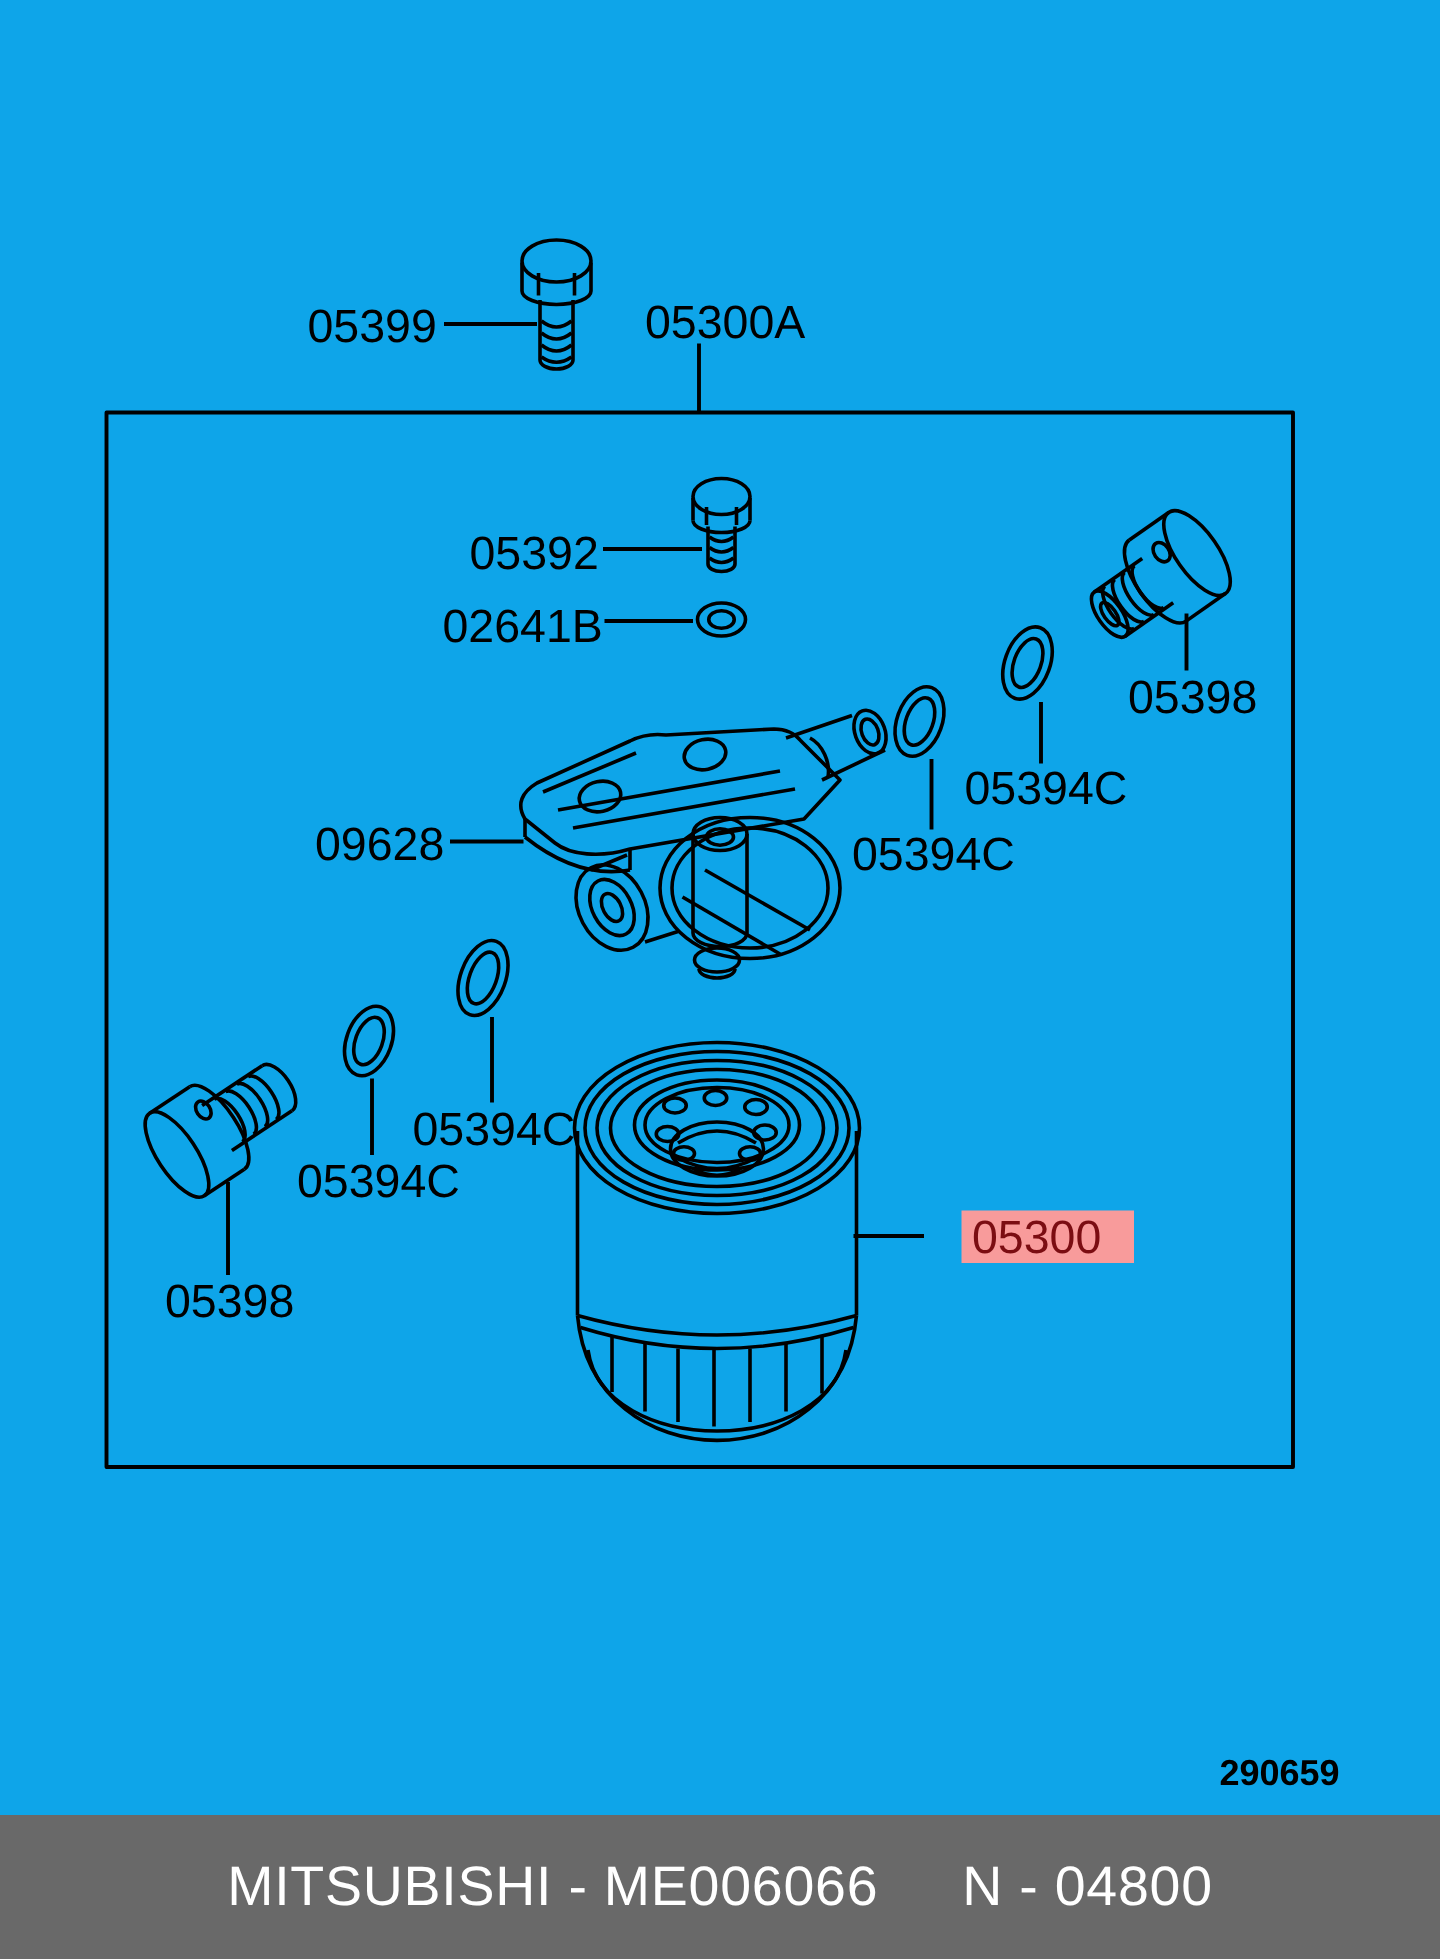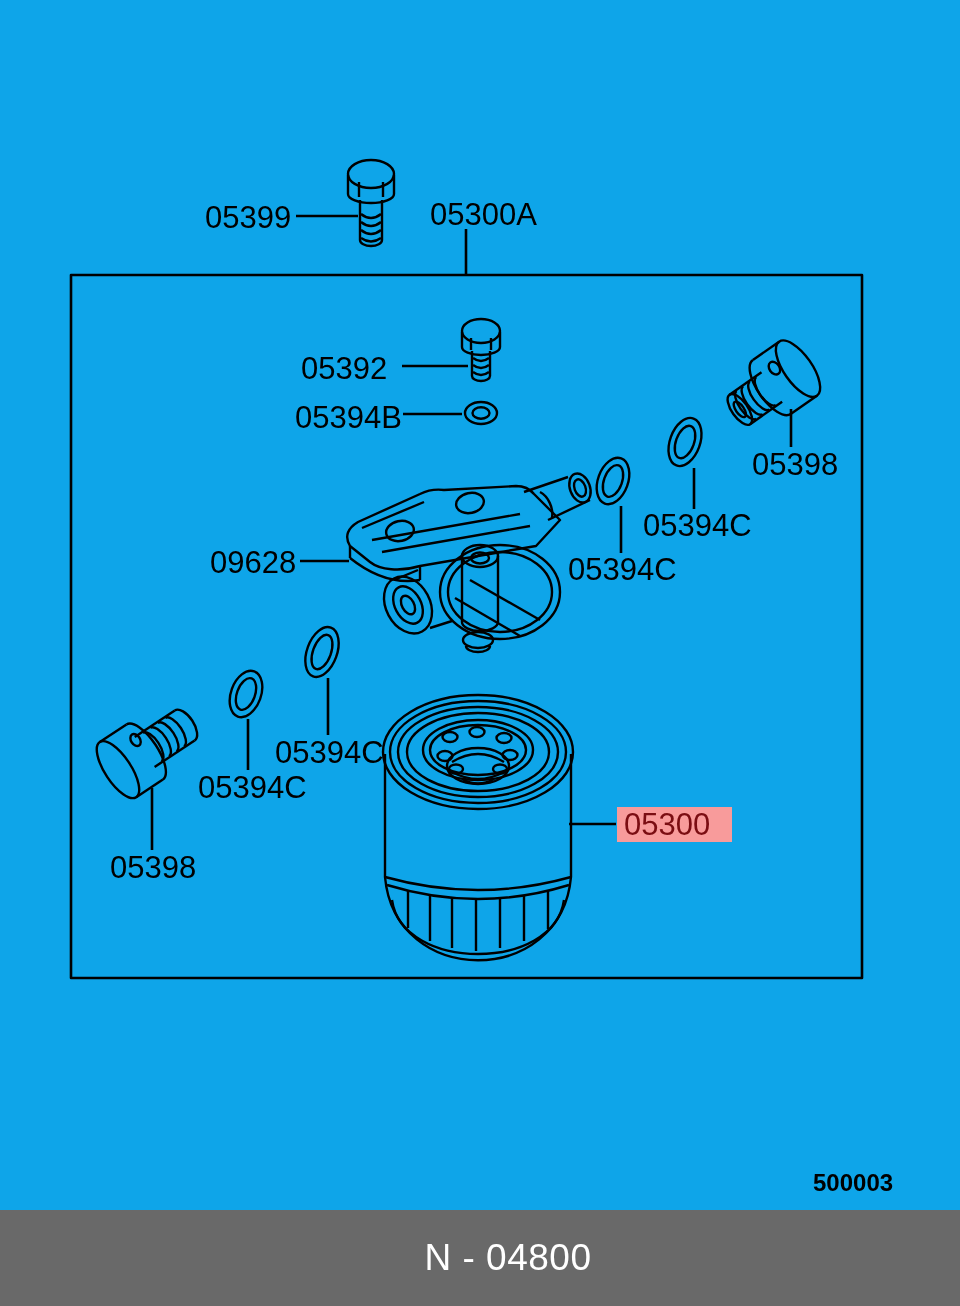--- a/index.html
+++ b/index.html
@@ -1,20 +1,20 @@
 <!DOCTYPE html>
 <html style="--highlight-bg: #F89B9B; --highlight-text: #7B0D12; --footer-bg: #696969;"><head>
 <meta charset="utf-8">
 <style>
   html,body{margin:0;padding:0;background:#fff;}
   .page{position:relative;width:960px;height:1306px;background:#0ea5e9;overflow:hidden;
         font-family:"Liberation Sans",sans-serif;}
   .art{position:absolute;left:0;top:0;}
   .plabel{position:absolute;font-size:31px;line-height:1;color:#000;white-space:nowrap;}
-  .highlight-label{position:absolute;left:617px;top:807px;width:115px;height:35px;
+  .highlight-label{position:absolute;left:641px;top:807px;width:115px;height:35px;
         background:var(--highlight-bg,#F89B9B);color:var(--highlight-text,#7B0D12);
         font-size:31px;line-height:35px;padding-left:7px;box-sizing:border-box;white-space:nowrap;}
   .sheet-code{position:absolute;left:813px;top:1171px;font-size:24px;font-weight:bold;
         line-height:1;color:#000;}
   .footer-bar{position:absolute;left:0;top:1210px;width:960px;height:96px;
         background:var(--footer-bg,#696969);color:#fff;display:flex;align-items:center;
         justify-content:center;font-size:37px;letter-spacing:.5px;}
   .footer-bar .gap{display:inline-block;width:56px;}
 </style>
 </head>
@@ -188,32 +188,33 @@
       <path d="M196 745 a9 18 0 0 1 0 36"></path>
       <path d="M157 746 a7 16 0 0 1 0 34"></path>
       <path d="M166 746 a7 16 0 0 1 0 34"></path>
       <path d="M175 746 a7 16 0 0 1 0 34"></path>
       <path d="M184 746 a7 16 0 0 1 0 34"></path>
     </g>
   </svg>
 
   <div class="plabel" style="left:205px;top:202px">05399</div>
   <div class="plabel" style="left:430px;top:199px">05300A</div>
-  <div class="plabel" style="left:301px;top:353px">05392</div>
-  <div class="plabel" style="left:295px;top:402px">05394B</div>
+  <div class="plabel" style="left:313px;top:353px">05392</div>
+  <div class="plabel" style="left:295px;top:402px">02641B</div>
   <div class="plabel" style="left:752px;top:449px">05398</div>
   <div class="plabel" style="left:643px;top:510px">05394C</div>
   <div class="plabel" style="left:568px;top:554px">05394C</div>
   <div class="plabel" style="left:210px;top:547px">09628</div>
   <div class="plabel" style="left:275px;top:737px">05394C</div>
   <div class="plabel" style="left:198px;top:772px">05394C</div>
   <div class="plabel" style="left:110px;top:852px">05398</div>
 
   <div class="highlight-label">05300</div>
 
-  <div class="sheet-code">500003</div>
+  <div class="sheet-code">290659</div>
 
   <div class="footer-bar">
+    <span>MITSUBISHI - ME006066</span>
     <span class="gap"></span>
     <span>N - 04800</span>
   </div>
 
 </div>
 
 </body></html>

